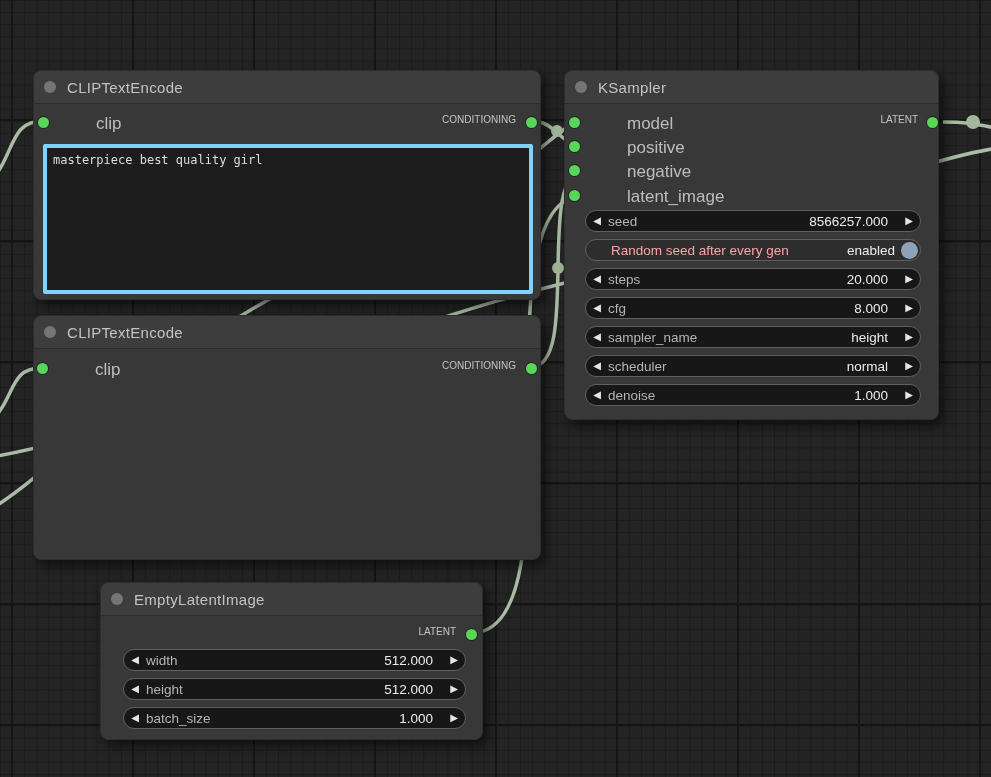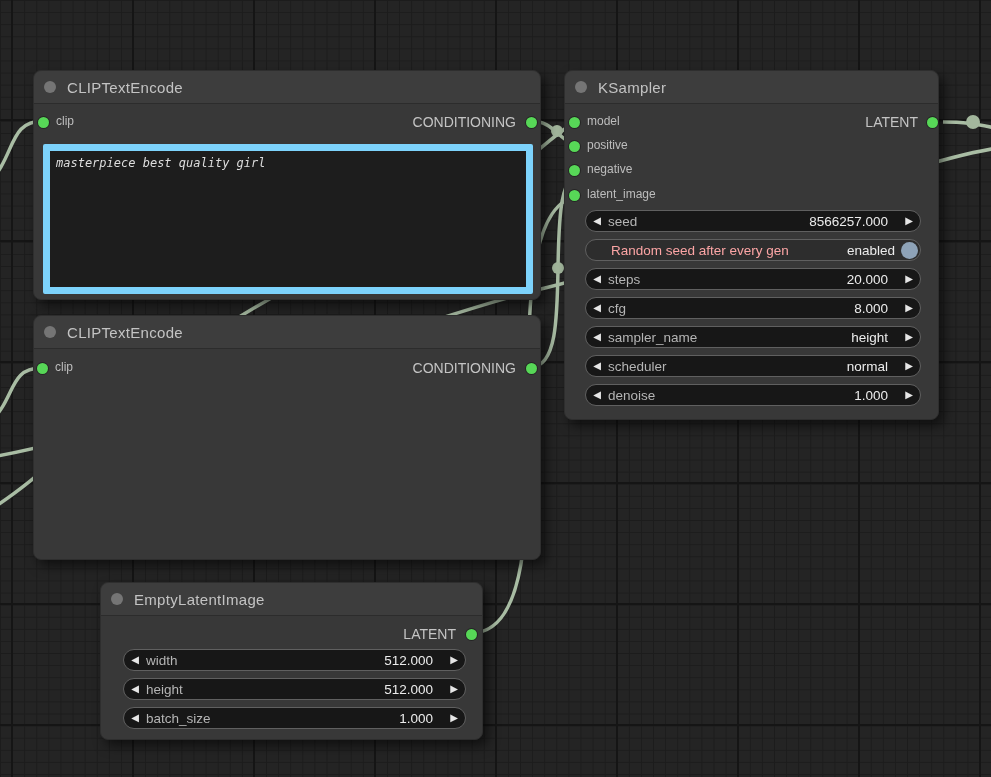--- a/index.html
+++ b/index.html
@@ -29,28 +29,28 @@
   .ntitle{
     height:33px;display:flex;align-items:center;
     background:#3d3d3d;border-bottom:1px solid #2c2c2c;
     border-radius:8px 8px 0 0;padding-left:10px;box-sizing:border-box;
   }
   .tdot{width:12px;height:12px;border-radius:50%;background:#757575;margin-right:11px;flex:none;}
   .ttext{color:#c3c3c3;font-size:15px;letter-spacing:.3px;white-space:nowrap;}
 
   .port-dot{position:absolute;width:11px;height:11px;border-radius:50%;
     background:#57d757;box-shadow:0 0 0 1px rgba(0,0,0,.35);}
-  .port-label{position:absolute;color:#bdbdbd;font-size:12px;white-space:nowrap;}
-  .out-label{position:absolute;color:#c4c4c4;font-size:14px;white-space:nowrap;}
+  .port-label{position:absolute;color:#bdbdbd;font-size:17px;white-space:nowrap;margin-left:40px;}
+  .out-label{position:absolute;color:#c4c4c4;font-size:10px;white-space:nowrap;}
 
   .prompt-box{
-    position:absolute;background:#1d1d1d;border:7px solid #7dd3fc;border-radius:2px;
+    position:absolute;background:#1d1d1d;border:4px solid #7dd3fc;border-radius:2px;
     color:#dedede;font-family:"DejaVu Sans Mono","Liberation Mono",monospace;
     font-size:12px;line-height:1.25;padding:5px 6px;box-sizing:border-box;
-    white-space:pre-wrap;overflow:hidden;font-style:italic;
+    white-space:pre-wrap;overflow:hidden;
   }
 
   .widget{
     position:absolute;height:22px;box-sizing:border-box;
     background:#171717;border:1px solid #606060;border-radius:11px;
     display:flex;align-items:center;font-size:13.5px;
   }
   .warrow{flex:none;width:22px;color:#e6e6e6;font-size:10px;line-height:1;text-align:center;}
   .wlabel{color:#b5b5b5;white-space:nowrap;}
   .wspacer{flex:1;}

